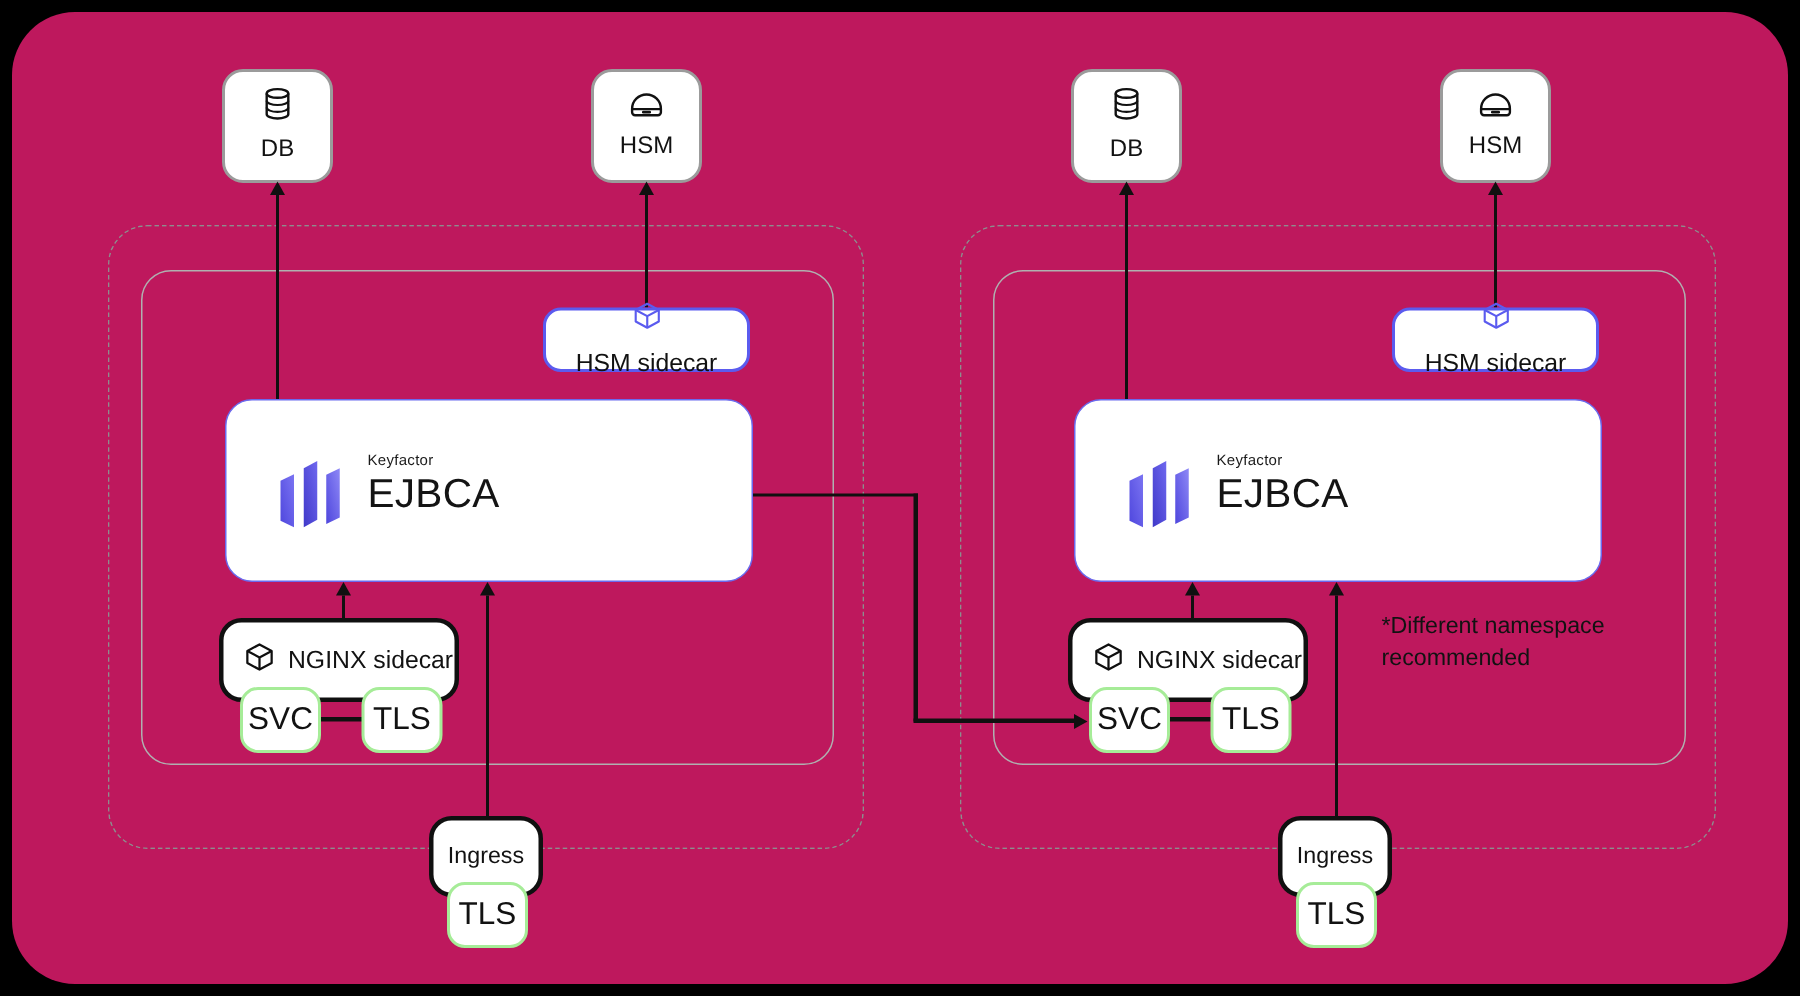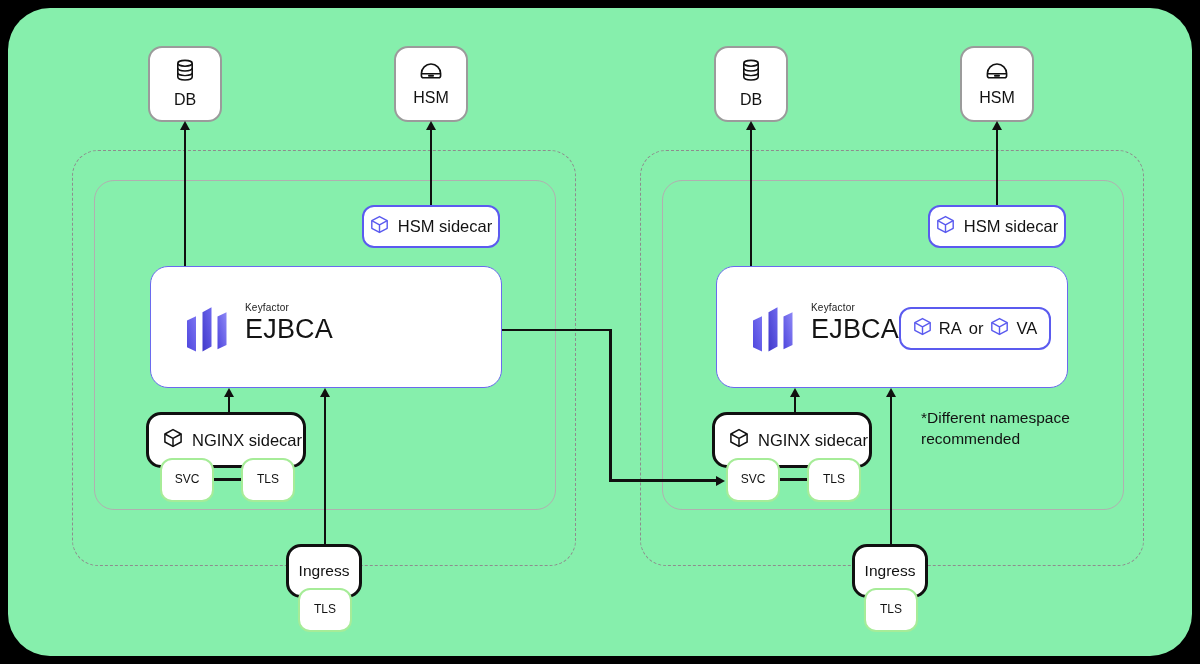--- a/index.html
+++ b/index.html
@@ -14,21 +14,21 @@
     background: #000000;
     font-family: "Liberation Sans", sans-serif;
     overflow: hidden;
   }
   #page {
     position: absolute;
     left: 8px;
     top: 8px;
     width: 1184px;
     height: 648px;
-    background: #86efac;
+    background: #be185d;
     border-radius: 42px;
     overflow: hidden;
     text-decoration: underline;
   }
   .abs { position: absolute; box-sizing: border-box; }
 
   
   .dashed-zone {
     border: 1.6px dashed #8d8d8d;
     border-radius: 26px;
@@ -58,25 +58,26 @@
     gap: 4px;
   }
   .node-gray .cap { font-size: 16px; color: #121212; }
   .node-black {
     border: 3px solid #101010;
     border-radius: 15px;
   }
   .node-blue {
     border: 2.2px solid #5b5bef;
     border-radius: 12px;
+    flex-direction: column;
   }
   .node-green {
     border: 2.6px solid #a6ec98;
     border-radius: 12px;
-    font-size: 12px;
+    font-size: 21px;
     text-align: right;
   }
   .ejbca-panel {
     border: 1.8px solid #6a6aee;
     border-radius: 18px;
     background: #ffffff;
   }
 
   
   .badge-row {
@@ -297,37 +298,20 @@
             <path d="M16.5 9.2 25.5 4.3V43.5L16.5 48.5V9.2Z" fill="url(#g2)"></path>
             <path d="M31.5 13.5 40.5 9.2V42L31.5 46.3V13.5Z" fill="url(#g3)"></path>
           </svg>
         </span>
         <span class="logo-word">
           <span class="kf">Keyfactor</span>
           <span class="ejbca">EJBCA</span>
         </span>
       </div>
 
-      <div class="abs node node-blue badge-row" style="left:182px; top:40px; width:152px; height:43px; gap:7px;">
-        <span class="cube">
-          <svg width="19" height="19" viewBox="0 0 20 20" fill="none">
-            <path d="M10 1.6 18.1 6v8L10 18.4 1.9 14V6L10 1.6Z" stroke="#5b5bef" stroke-width="1.5" stroke-linejoin="round"></path>
-            <path d="M1.9 6 10 10.3 18.1 6M10 10.3v8.1" stroke="#5b5bef" stroke-width="1.5" stroke-linejoin="round"></path>
-          </svg>
-        </span>
-        <span class="lbl">RA</span>
-        <span class="lbl">or</span>
-        <span class="cube">
-          <svg width="19" height="19" viewBox="0 0 20 20" fill="none">
-            <path d="M10 1.6 18.1 6v8L10 18.4 1.9 14V6L10 1.6Z" stroke="#5b5bef" stroke-width="1.5" stroke-linejoin="round"></path>
-            <path d="M1.9 6 10 10.3 18.1 6M10 10.3v8.1" stroke="#5b5bef" stroke-width="1.5" stroke-linejoin="round"></path>
-          </svg>
-        </span>
-        <span class="lbl">VA</span>
-      </div>
     </div>
 
     <div class="abs node node-black badge-row" style="left:704px; top:404px; width:160px; height:56px; justify-content:flex-start;">
       <span class="cube">
         <svg width="20" height="20" viewBox="0 0 20 20" fill="none">
           <path d="M10 1.6 18.1 6v8L10 18.4 1.9 14V6L10 1.6Z" stroke="#101010" stroke-width="1.5" stroke-linejoin="round"></path>
           <path d="M1.9 6 10 10.3 18.1 6M10 10.3v8.1" stroke="#101010" stroke-width="1.5" stroke-linejoin="round"></path>
         </svg>
       </span>
       <span class="lbl">NGINX sidecar</span>

